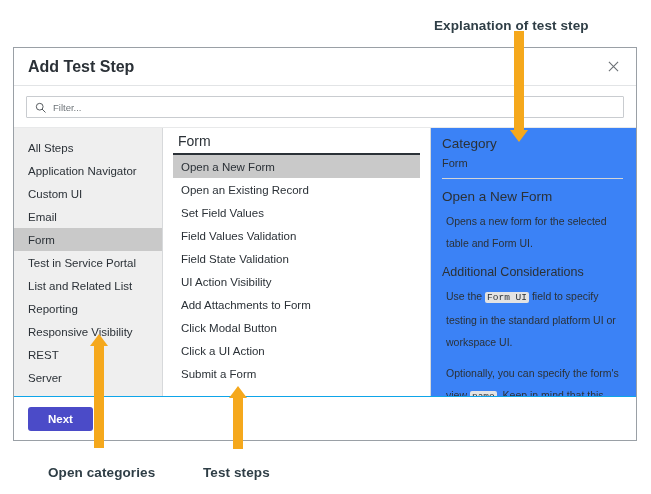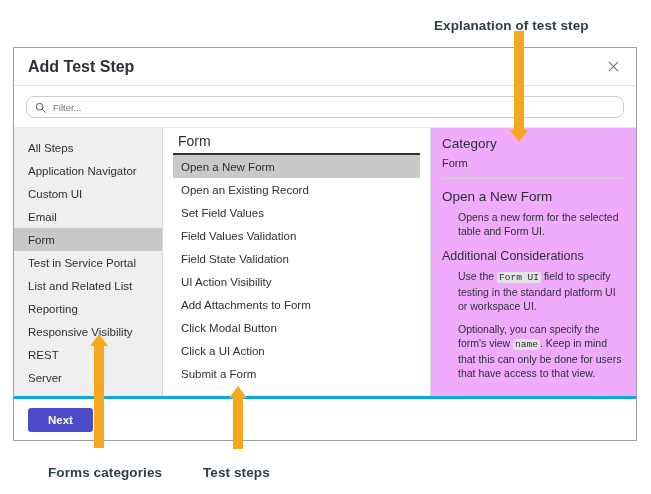--- a/index.html
+++ b/index.html
@@ -98,21 +98,21 @@
     line-height: 1;
   }
 
   .filter-bar {
     padding: 10px 12px 9px 12px;
     box-sizing: border-box;
   }
   .filter-box {
     height: 22px;
     border: 1px solid #c9ccd0;
-    border-radius: 8px;
+    border-radius: 1px;
     display: flex;
     align-items: center;
     padding: 0 8px;
     box-sizing: border-box;
     background: #fff;
   }
   .search-icon {
     width: 11px;
     height: 11px;
     margin-right: 7px;
@@ -185,21 +185,21 @@
     color: #2b3137;
     cursor: pointer;
     box-sizing: border-box;
     white-space: nowrap;
   }
   .step-item.selected { background: #c9c9c9; }
 
   .col-detail {
     width: 206px;
     min-width: 206px;
-    background: #f0abfc;
+    background: #3b82f6;
     border-left: 1px solid #d7d9db;
     padding: 6px 13px 0 11px;
     box-sizing: border-box;
     overflow: hidden;
   }
   .detail-h1 {
     font-size: 13.5px;
     font-weight: 400;
     color: #2b3137;
     margin: 2px 0 6px 0;
@@ -221,37 +221,37 @@
     margin: 0 0 6px 0;
   }
   .detail-h3 {
     font-size: 12.5px;
     font-weight: 400;
     color: #2b3137;
     margin: 11px 0 6px 0;
   }
   .detail-p {
     font-size: 10.5px;
-    line-height: 14px;
-    color: #2b3137;
-    margin: 0 0 9px 16px;
+    line-height: 22px;
+    color: #2b3137;
+    margin: 0 0 9px 4px;
   }
   code.inline {
     font-family: "Liberation Mono", monospace;
     font-size: 9.5px;
     background: #e3e3e3;
     padding: 0 2px;
     border-radius: 2px;
   }
 
   
   .dialog-footer {
     height: 44px;
     min-height: 44px;
-    border-top: 3px solid #0ea5e9;
+    border-top: 1px solid #0ea5e9;
     display: flex;
     align-items: center;
     padding-left: 14px;
     box-sizing: border-box;
     background: #fff;
   }
   .next-button {
     background: #4b4bc8;
     color: #ffffff;
     font-size: 11.5px;
@@ -262,21 +262,21 @@
     cursor: pointer;
     font-family: "Liberation Sans", sans-serif;
   }
 </style>
 </head>
 <body>
 
 <div class="annot-text" id="annot-top-label">Explanation of test step</div>
 <div class="arrow down" id="arrow-top"></div>
 
-<div class="annot-text" id="annot-left-label">Forms categories</div>
+<div class="annot-text" id="annot-left-label">Open categories</div>
 <div class="arrow up" id="arrow-left"></div>
 
 <div class="annot-text" id="annot-mid-label">Test steps</div>
 <div class="arrow up" id="arrow-mid"></div>
 
 <div class="dialog">
 
   <div class="dialog-header">
     <div class="dialog-title">Add Test Step</div>
     <div class="close-icon">

